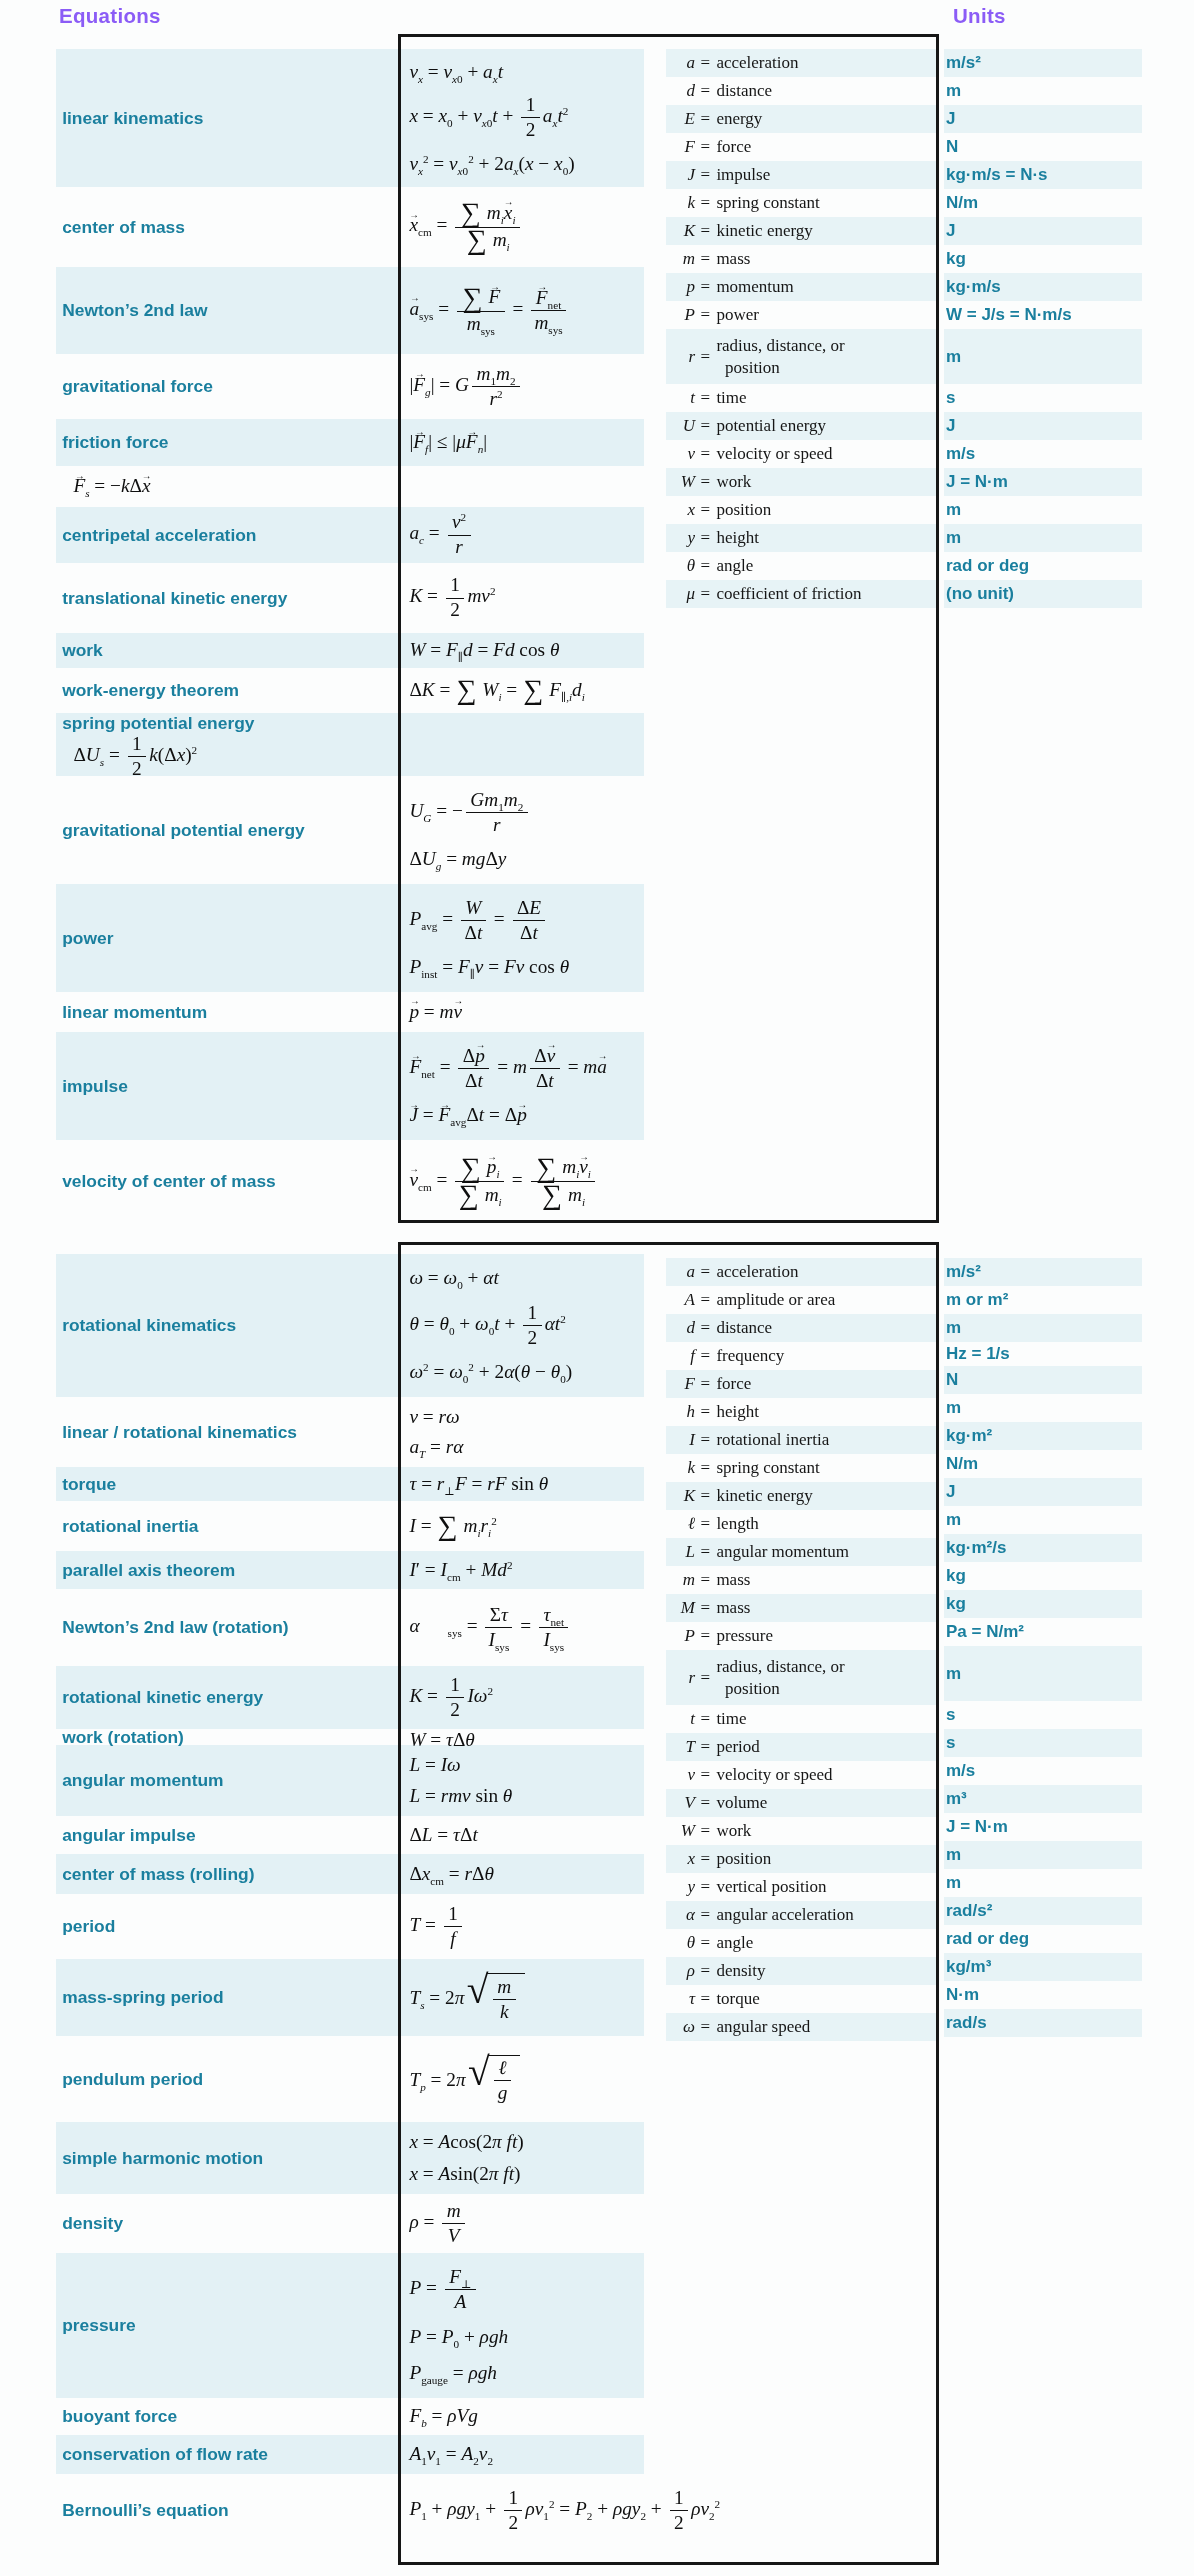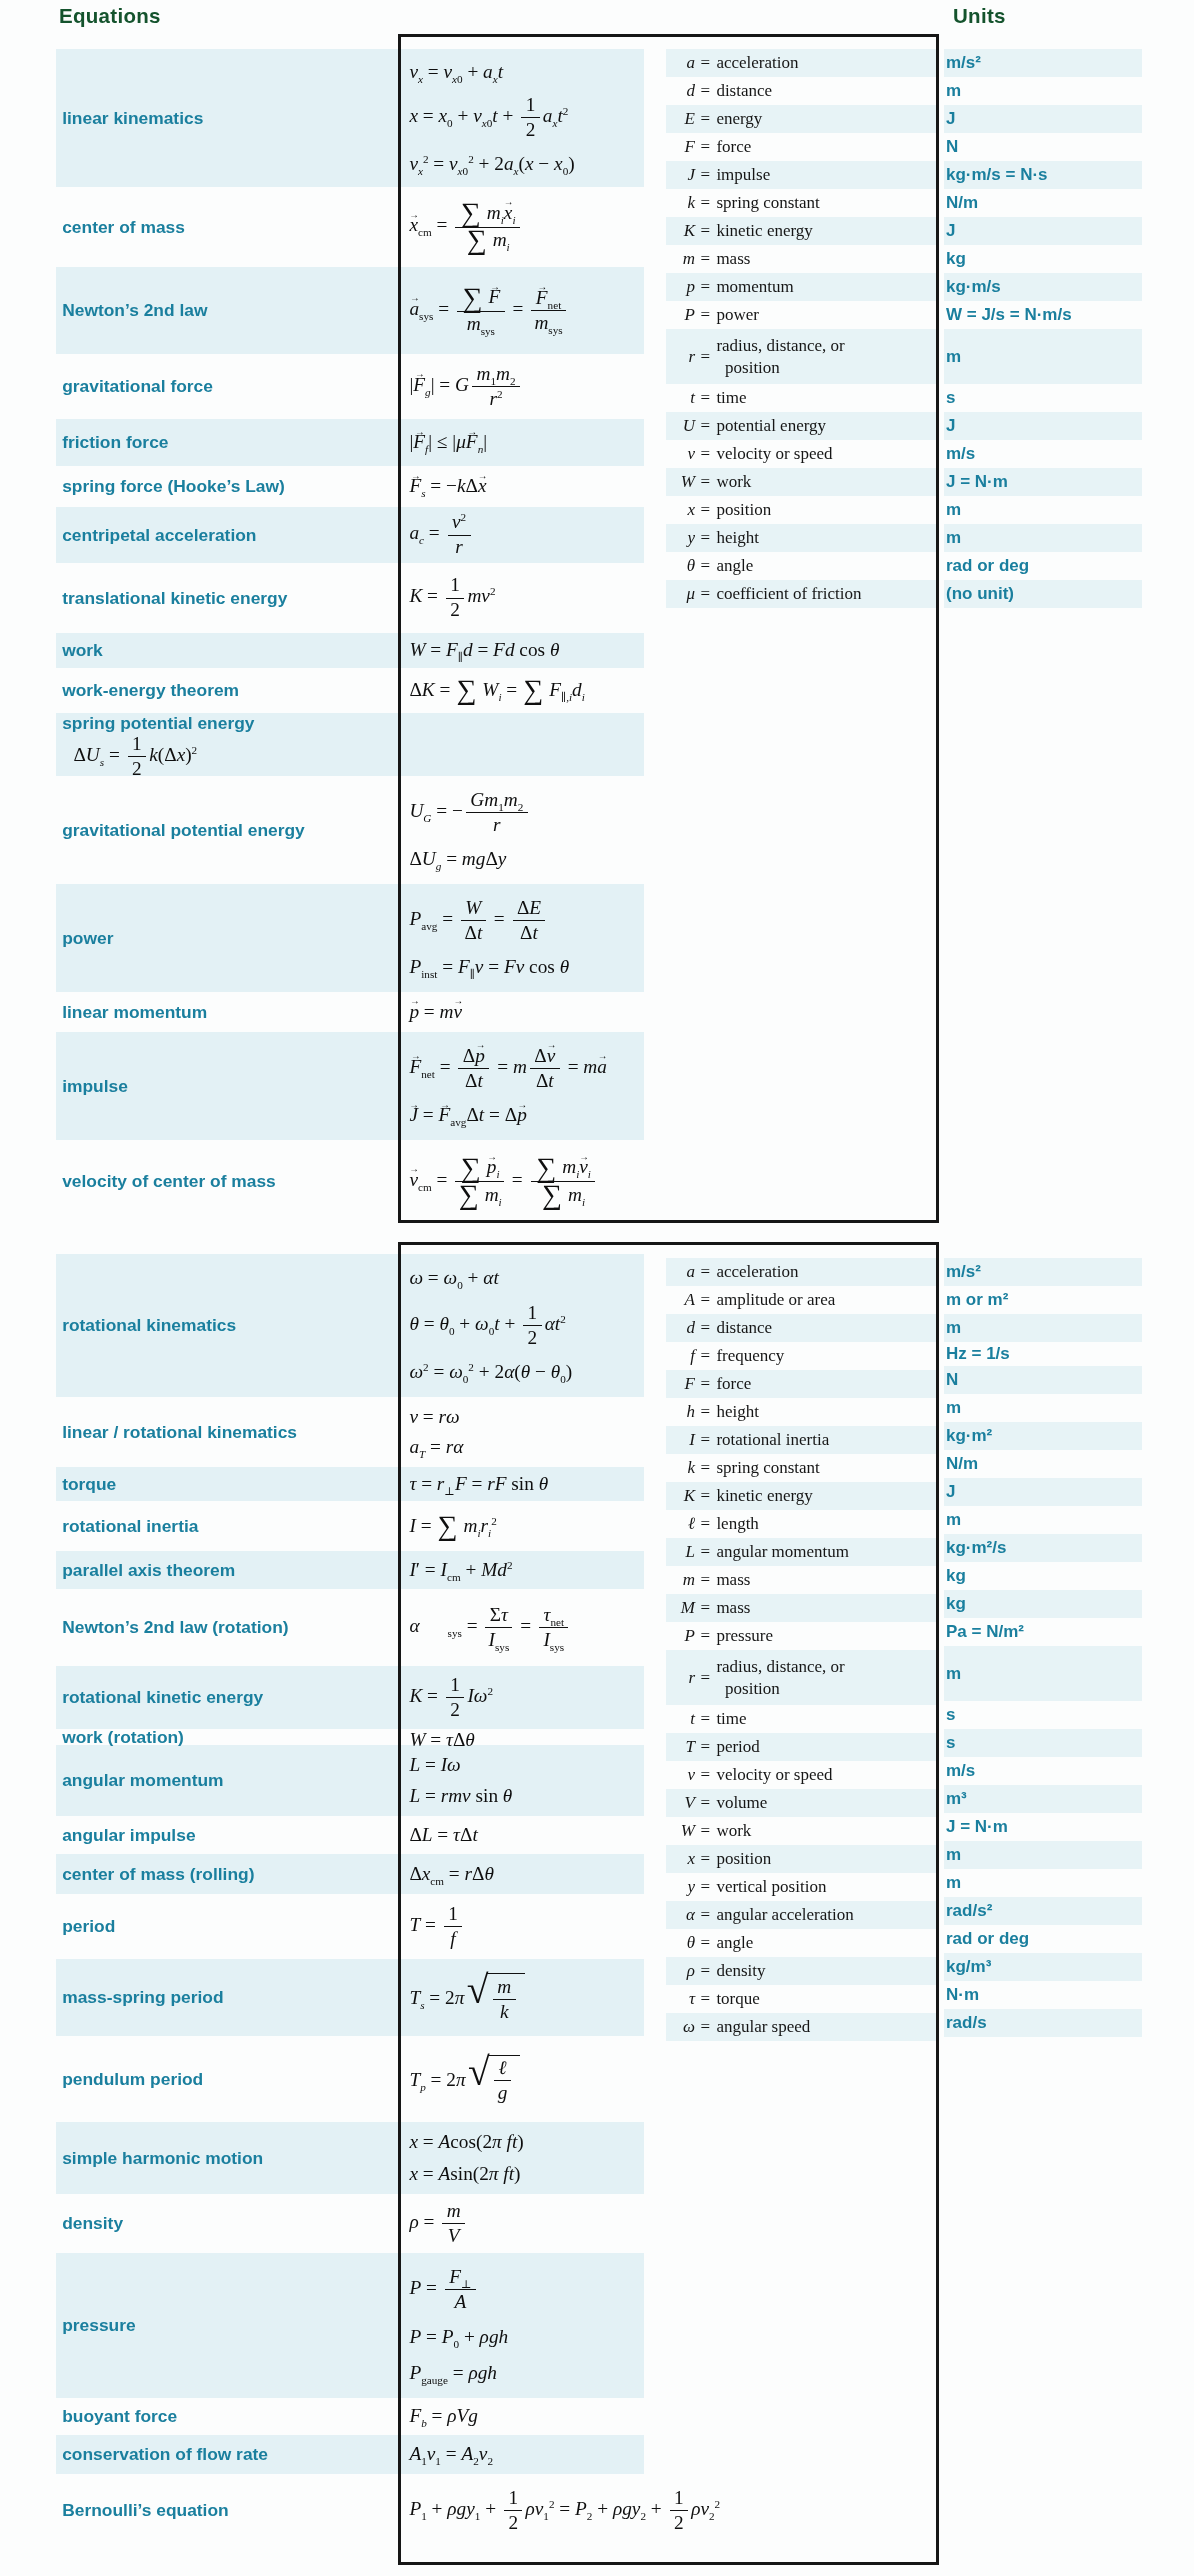--- a/index.html
+++ b/index.html
@@ -1,18 +1,18 @@
 <!DOCTYPE html>
 <html style="font-size:10px"><head>
 <meta charset="utf-8">
 <style>
   html,body{margin:0;padding:0;background:#fdfefe;}
   #sheet{position:relative;width:1195px;height:2576px;background:#fcfdfd;overflow:hidden;
          font-family:"Liberation Sans",sans-serif;}
-  .col-header{position:absolute;top:3.7px;font-size:20.5px;font-weight:bold;color:#14532d;
+  .col-header{position:absolute;top:3.7px;font-size:20.5px;font-weight:bold;color:#8b5cf6;
               letter-spacing:0.3px;}
   #eq-header{left:59px;}
   #units-header{left:953px;}
   .eq-box{position:absolute;left:398px;width:541px;border:3.1px solid #161616;box-sizing:border-box;
           background:transparent;z-index:5;pointer-events:none;}
   .rows{position:absolute;left:56px;width:588px;z-index:1;}
   .eq-row{display:flex;align-items:stretch;box-sizing:border-box;}
   .eq-row.shaded{background:#e3f1f5;}
   .row-label{width:336px;flex:none;display:flex;align-items:center;padding-left:6.2px;
              font-size:17.4px;font-weight:bold;color:#1a7f9e;white-space:nowrap;box-sizing:border-box;}
@@ -112,21 +112,20 @@
       </div>
       <div class="eq-row shaded" style="height: 47px;">
         <div class="row-label">friction force</div>
         <div class="row-eqs">
           <div class="eq-line">
             <span class="formula"><span class="up">|</span><span class="vec"><span class="grp"><span class="it">F</span></span></span><sub class="msub"><span class="grp"><span class="it">f</span></span></sub><span class="up">|</span><span class="up"> </span><span class="up">≤</span><span class="up"> </span><span class="up">|</span><span class="it">μ</span><span class="vec"><span class="grp"><span class="it">F</span></span></span><sub class="msub"><span class="grp"><span class="it">n</span></span></sub><span class="up">|</span></span>
           </div>
         </div>
       </div>
       <div class="eq-row" style="height: 41px;">
-        <div class="row-label">spring force (Hooke’s Law)</div>
         <div class="row-eqs">
           <div class="eq-line">
             <span class="formula"><span class="vec"><span class="grp"><span class="it">F</span></span></span><sub class="msub"><span class="grp"><span class="it">s</span></span></sub><span class="up"> </span><span class="up">=</span><span class="up"> </span><span class="up">−</span><span class="it">k</span><span class="up">Δ</span><span class="vec"><span class="grp"><span class="it">x</span></span></span></span>
           </div>
         </div>
       </div>
       <div class="eq-row shaded" style="height: 56px;">
         <div class="row-label">centripetal acceleration</div>
         <div class="row-eqs">
           <div class="eq-line">

